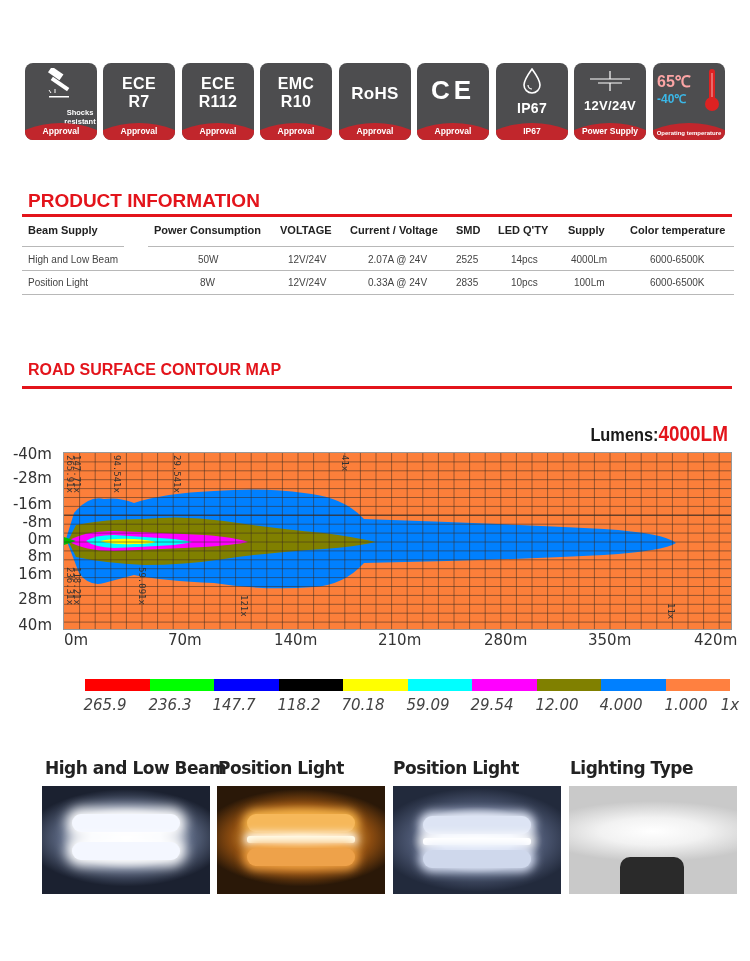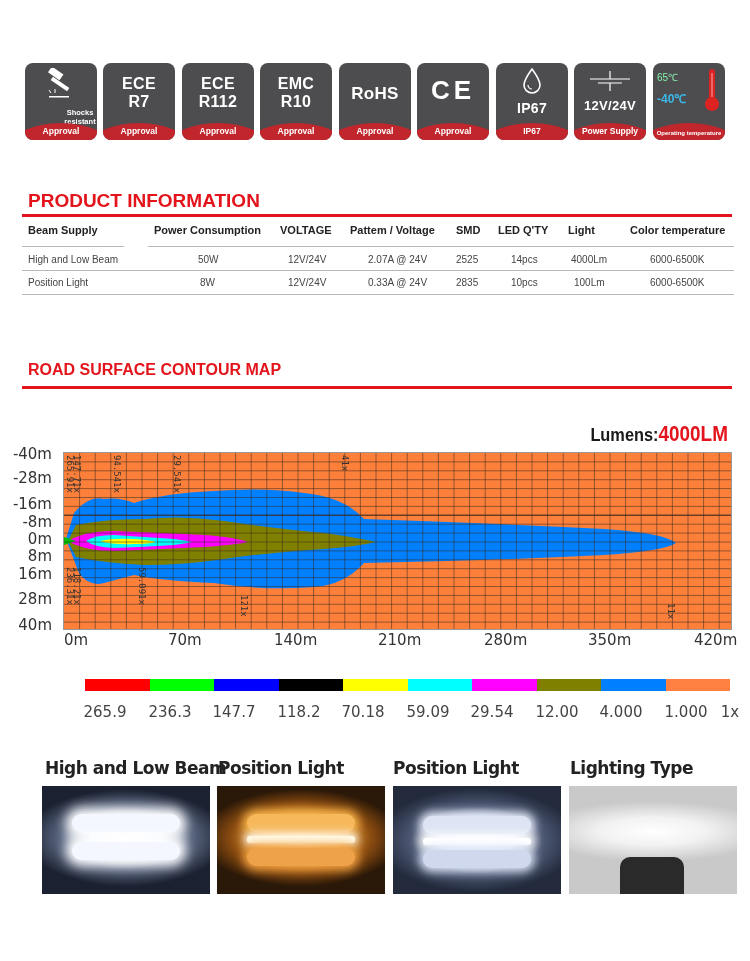--- a/index.html
+++ b/index.html
@@ -45,21 +45,21 @@
   .lumens { position: absolute; right: 22px; top: 421px; font-size: 19px; font-weight: bold; color: #1a1a1a; font-family: "Liberation Sans Narrow", "Liberation Sans", sans-serif; transform: scaleX(0.86); transform-origin: right; }
   .lumens .val { color: #e3141b; font-size: 22px; }
   .map { position: absolute; left: 63px; top: 452px; width: 669px; height: 178px; background: #fc7f3a; overflow: hidden; border: 1px solid #999; }
   .map svg { position: absolute; left: 0; top: 0; }
   .ylab { position: absolute; left: 0; width: 52px; text-align: right; font-size: 15px; color: #333; font-family: "DejaVu Sans", sans-serif; }
   .xlab { position: absolute; top: 631px; font-size: 15px; color: #333; font-family: "DejaVu Sans", sans-serif; }
 
   .legend { position: absolute; left: 85px; top: 679px; height: 12px; display: flex; }
   .legend .sw { width: 64.5px; height: 12px; }
   .legend-vals { position: absolute; top: 696px; left: 0; width: 750px; height: 20px; }
-  .legend-vals span { position: absolute; font-size: 15px; color: #444; font-family: "DejaVu Sans", sans-serif; transform: translateX(-50%); white-space: nowrap; margin-top: 7px; }
+  .legend-vals span { position: absolute; font-size: 15px; font-style: italic; color: #444; font-family: "DejaVu Sans", sans-serif; transform: translateX(-50%); white-space: nowrap; }
 
   
   .photo-title { position: absolute; top: 758px; font-size: 17px; font-weight: bold; color: #222; font-family: "DejaVu Sans", sans-serif; letter-spacing: -0.5px; white-space: nowrap; }
   .photo { position: absolute; top: 786px; width: 168px; height: 108px; overflow: hidden; }
   .p1 { left: 42px; background: radial-gradient(ellipse 60% 45% at 50% 48%, #ffffff 0%, #e6ecf8 35%, #5a6680 65%, #1b2130 100%); }
   .p2 { left: 217px; background: radial-gradient(ellipse 60% 45% at 50% 48%, #ffe3a0 0%, #f3a63b 40%, #8a4b10 70%, #2a1808 100%); }
   .p3 { left: 393px; background: radial-gradient(ellipse 60% 48% at 50% 50%, #ffffff 0%, #dfe6f6 35%, #4d5873 65%, #222a3c 100%); }
   .p4 { left: 569px; background: radial-gradient(ellipse 70% 28% at 50% 42%, #ffffff 0%, #f2f2f2 45%, #c9c9c9 100%); }
   .led-row { position: absolute; left: 30px; width: 108px; height: 18px; border-radius: 9px; }
   .bar { position: absolute; left: 30px; width: 108px; height: 7px; border-radius: 3px; }
@@ -132,43 +132,43 @@
       <line x1="22" y1="1" x2="22" y2="9" stroke="#fff" stroke-width="1.2"></line>
       <line x1="10" y1="13" x2="34" y2="13" stroke="#fff" stroke-width="1.2"></line>
       <line x1="22" y1="13" x2="22" y2="21" stroke="#fff" stroke-width="1.2"></line>
     </svg>
     <div class="main" style="top:34px;font-size:13px">12V/24V</div>
     <div class="foot"></div>
     <div class="foot-label">Power Supply</div>
   </div>
 
   <div class="badge" style="left:628px">
-    <div style="position:absolute;left:4px;top:7px;font-size:10px;color:#86efac;font-weight:normal">65℃</div>
+    <div style="position:absolute;left:4px;top:7px;font-size:16px;color:#fca5a5;font-weight:bold">65℃</div>
     <div style="position:absolute;left:4px;top:27px;font-size:12px;color:#3bb8e8;font-weight:bold">-40℃</div>
     <svg width="18" height="46" viewBox="0 0 18 46" style="position:absolute;left:50px;top:4px">
       <rect x="6" y="2" width="6" height="32" rx="3" fill="#d22"></rect>
       <circle cx="9" cy="37" r="7" fill="#d22"></circle>
       <line x1="9" y1="6" x2="9" y2="30" stroke="#f3b0b0" stroke-width="1"></line>
     </svg>
     <div class="foot"></div>
     <div class="foot-label" style="font-size:6px">Operating temperature</div>
   </div>
 </div>
 
 <div class="section-title" style="top:190px;font-size:19px">PRODUCT INFORMATION</div>
 <div class="redline" style="top:214px"></div>
 
 <div class="ptable">
   <div class="hdr" style="left:6px">Beam Supply</div>
   <div class="hdr" style="left:132px">Power Consumption</div>
   <div class="hdr" style="left:258px">VOLTAGE</div>
-  <div class="hdr" style="left:328px">Pattem / Voltage</div>
+  <div class="hdr" style="left:328px">Current / Voltage</div>
   <div class="hdr" style="left:434px">SMD</div>
   <div class="hdr" style="left:476px">LED Q'TY</div>
-  <div class="hdr" style="left:546px">Light</div>
+  <div class="hdr" style="left:546px">Supply</div>
   <div class="hdr" style="left:608px">Color temperature</div>
 
   <div class="hline" style="left:0;width:102px;top:22px"></div>
   <div class="hline" style="left:126px;width:586px;top:22px"></div>
 
   <div>
     <div class="cell" style="left:6px;top:30px">High and Low Beam</div>
     <div class="cell" style="left:176px;top:30px">50W</div>
     <div class="cell" style="left:266px;top:30px">12V/24V</div>
     <div class="cell" style="left:346px;top:30px">2.07A @ 24V</div>

